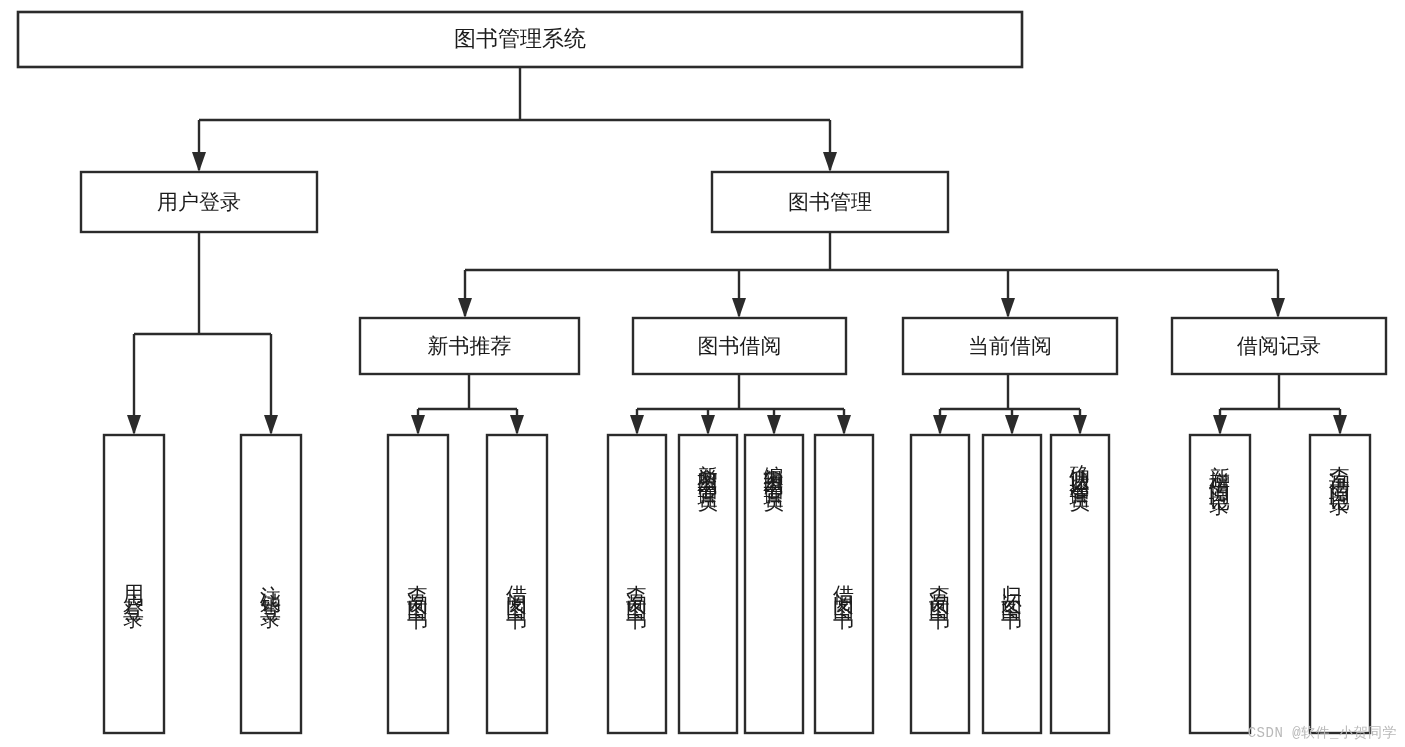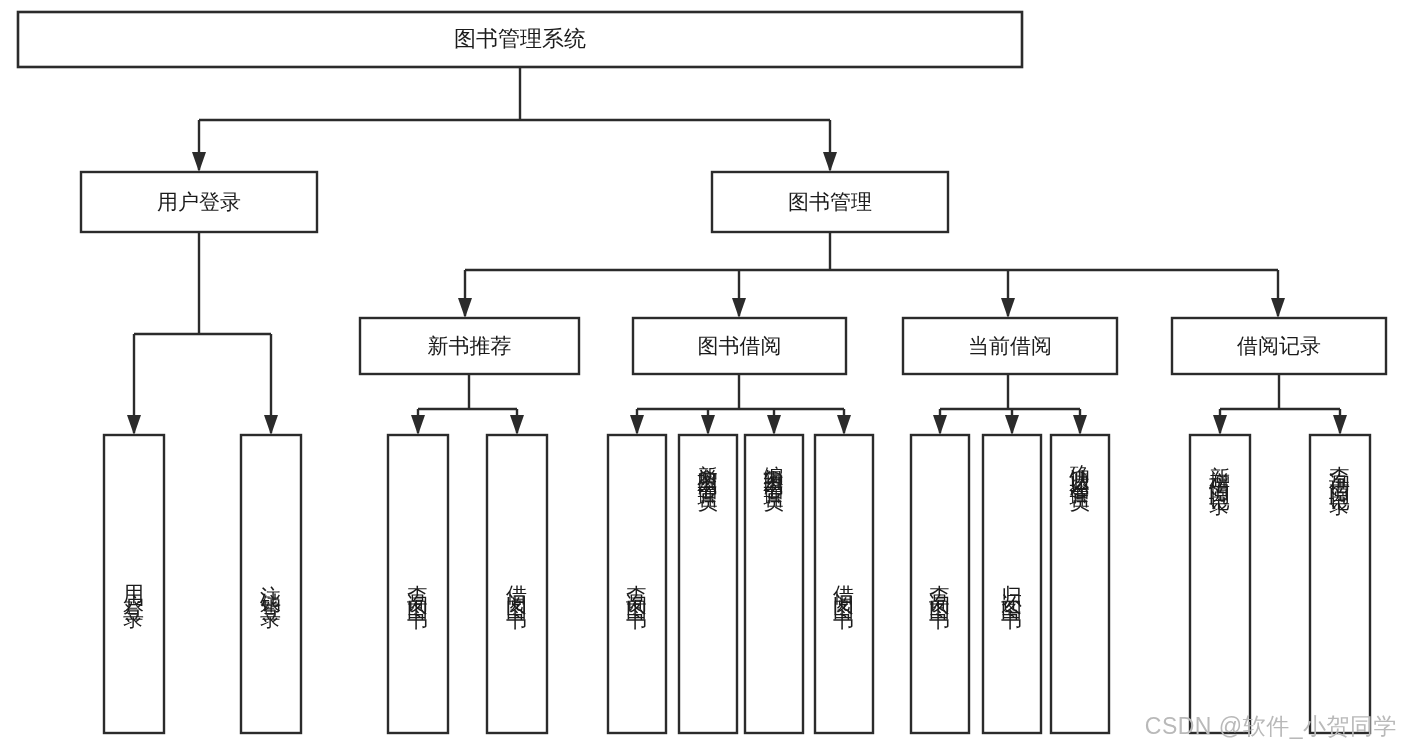--- a/index.html
+++ b/index.html
@@ -68,22 +68,22 @@
     font-size: 21px;
     line-height: 1;
     letter-spacing: 5px;
     color: #1b1b1b;
     white-space: nowrap;
   }
   .watermark {
     position: absolute;
     right: 8px;
     bottom: 5px;
-    font-family: Liberation Sans, sans-serif;
-    font-size: 23px;
+    font-family: Liberation Mono, monospace;
+    font-size: 14px;
     color: #b9b9b9;
     letter-spacing: 0.5px;
     white-space: nowrap;
     user-select: none;
   }
 </style>
 </head>
 <body>
 
 <div id="diagram-root">

